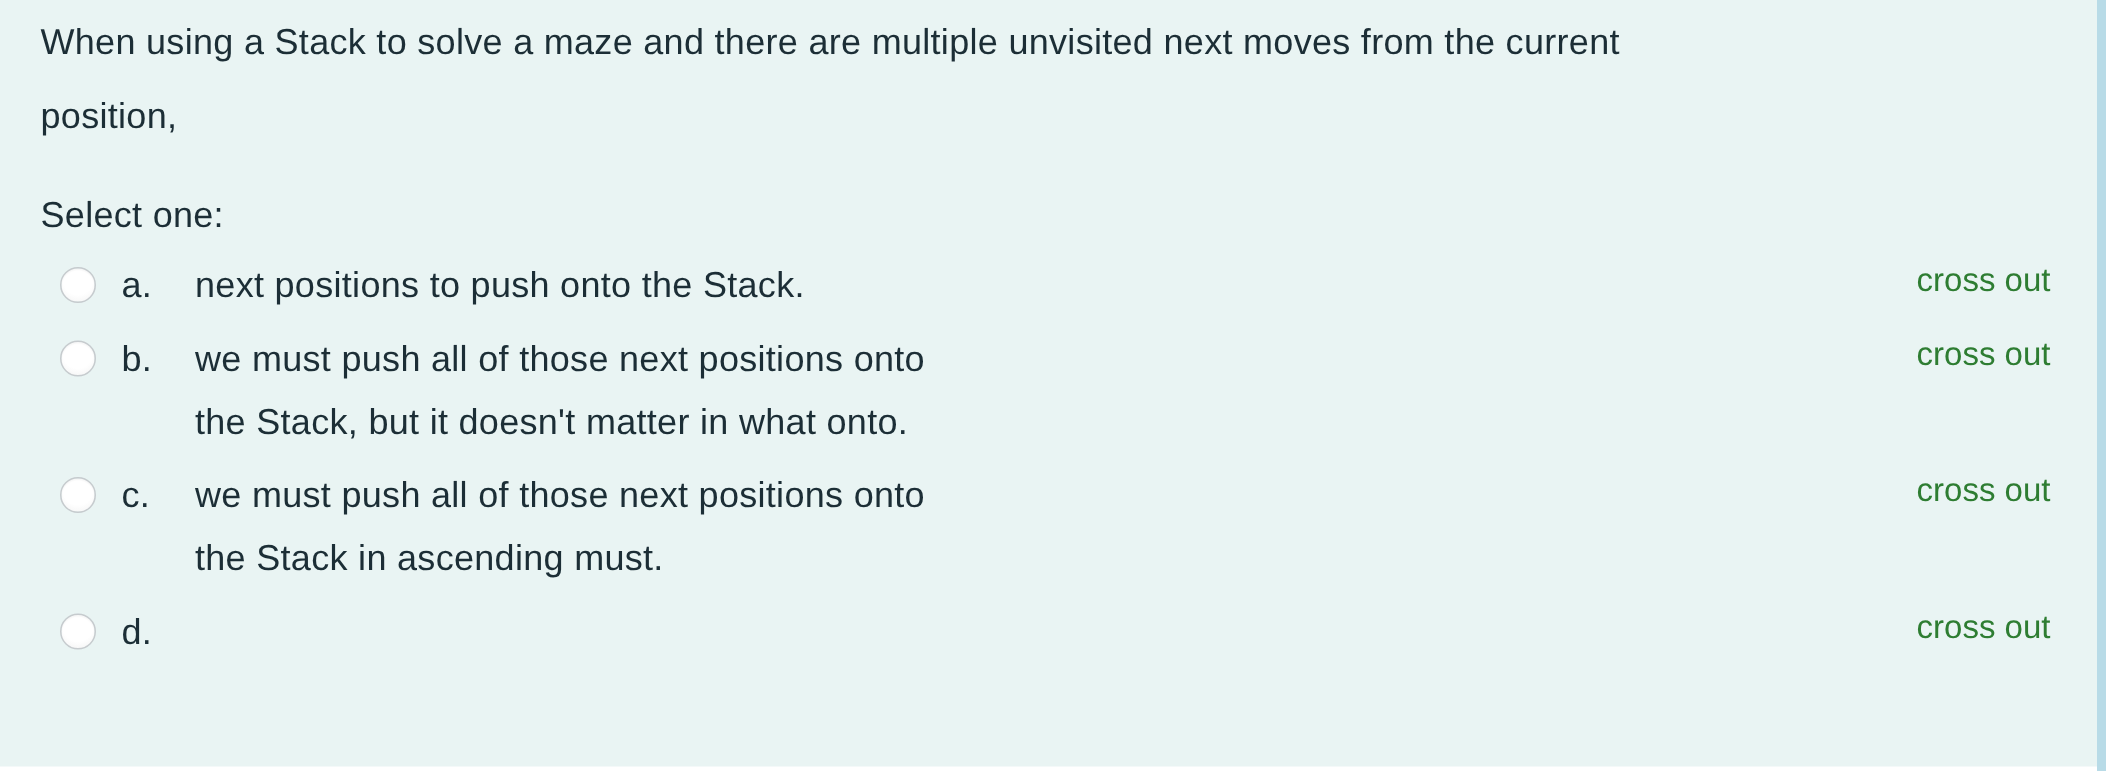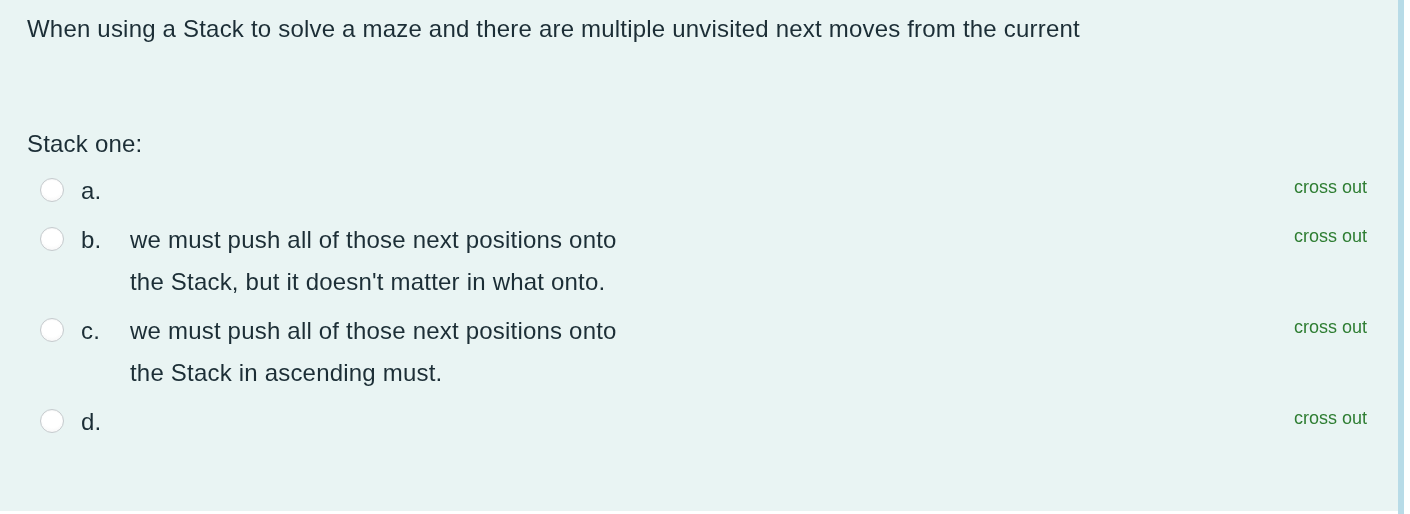--- a/index.html
+++ b/index.html
@@ -67,45 +67,47 @@
   }
 
   .opt-text {
     font-size:24px; line-height:42px;
     letter-spacing:0.2px;
   }
 
   .crossout {
     margin-left:auto;
     margin-top:4px;
-    font-size:18px; line-height:26px;
+    font-size:22px; line-height:26px;
     color:#2e7d32;
     text-decoration:none;
     cursor:pointer;
     white-space:nowrap;
   }
 </style>
 </head>
 <body>
 
 <div class="page">
   <div class="content">
 
     <div class="question">
       <div>When using a Stack to solve a maze and there are multiple unvisited next moves from the current</div>
+      <div>position,</div>
     </div>
 
-    <div class="select-one">Stack one:</div>
+    <div class="select-one">Select one:</div>
 
     <div class="options">
 
       <div class="option-row">
         <span class="radio" role="radio" aria-checked="false"></span>
         <span class="letter">a.</span>
         <span class="opt-text">
+          <div>next positions to push onto the Stack.</div>
         </span>
         <a class="crossout" href="#">cross out</a>
       </div>
 
       <div class="option-row">
         <span class="radio" role="radio" aria-checked="false"></span>
         <span class="letter">b.</span>
         <span class="opt-text">
           <div>we must push all of those next positions onto</div>
           <div>the Stack, but it doesn't matter in what onto.</div>

